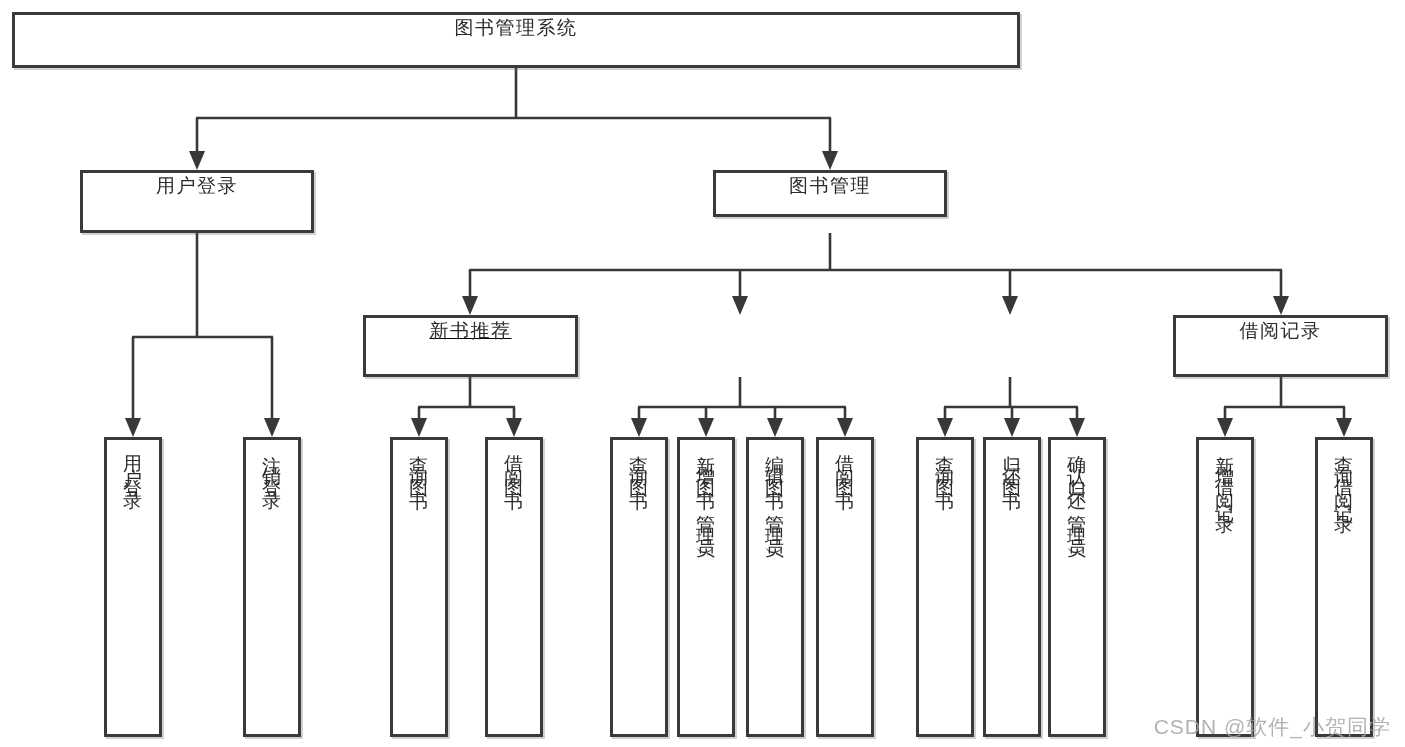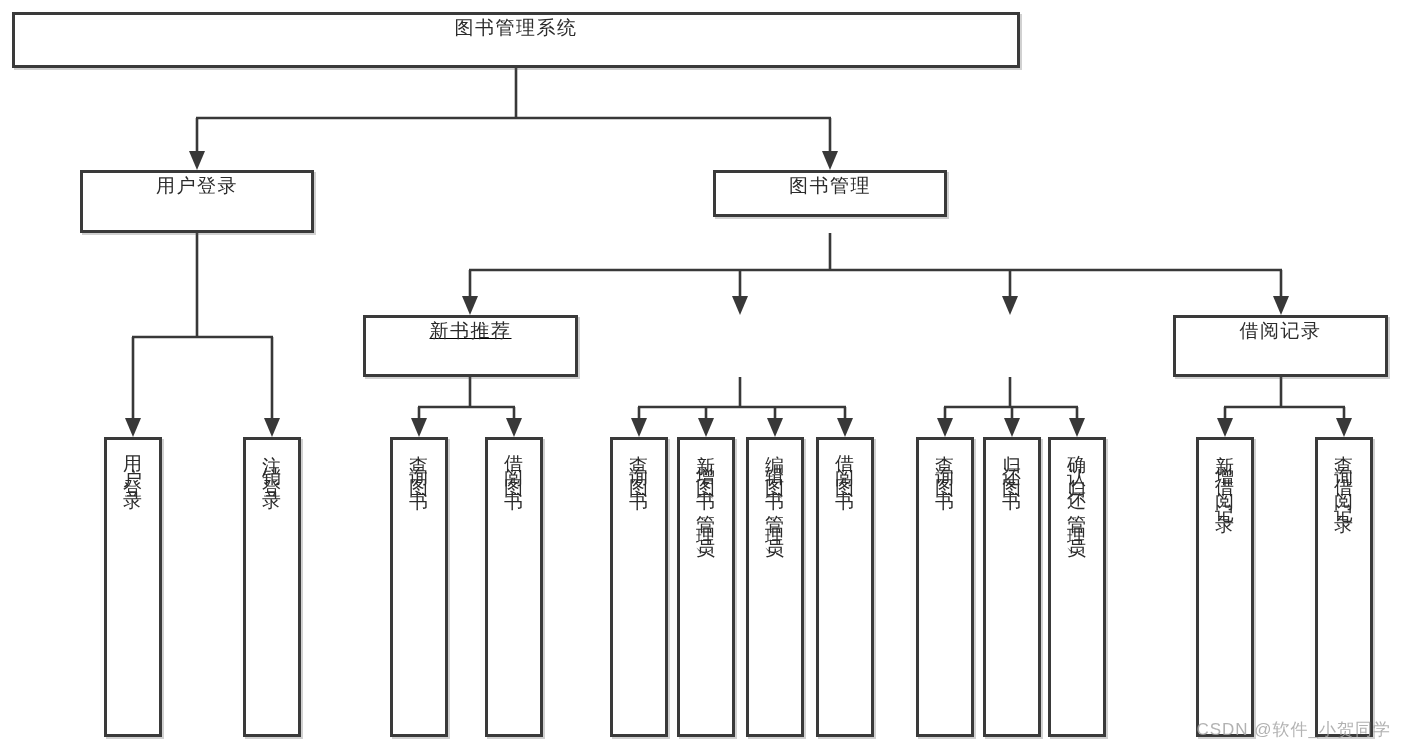--- a/index.html
+++ b/index.html
@@ -70,21 +70,21 @@
   .leaf-8    { left: 816px; }
   .leaf-9    { left: 916px; }
   .leaf-10   { left: 983px; }
   .leaf-11   { left: 1048px; }
   .leaf-12   { left: 1196px; }
   .leaf-13   { left: 1315px; }
   .watermark {
     position: absolute;
     right: 14px;
     bottom: 6px;
-    font-size: 17px;
+    font-size: 21px;
     color: rgba(165,165,165,0.85);
     letter-spacing: 1px;
     z-index: 3;
     white-space: nowrap;
   }
 </style>
 </head>
 <body>
 
 <div class="stage">

